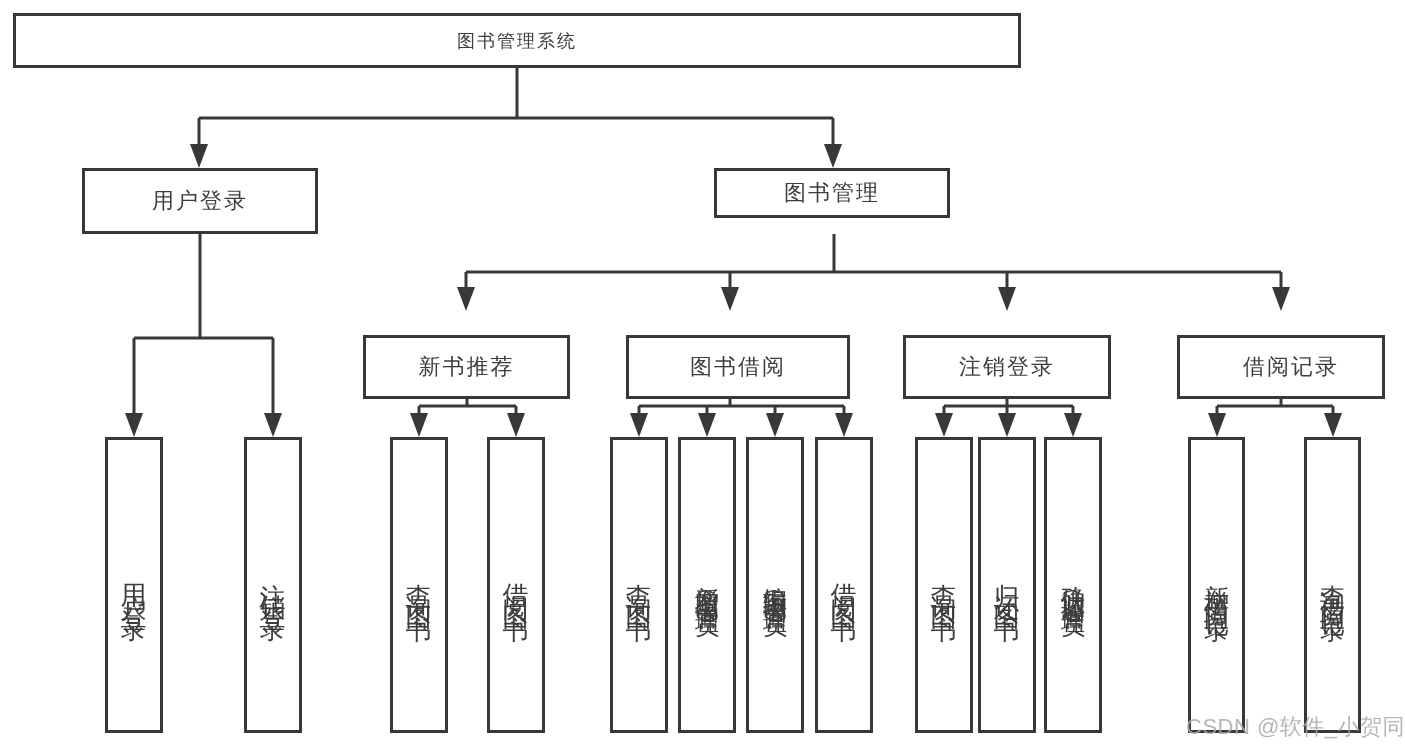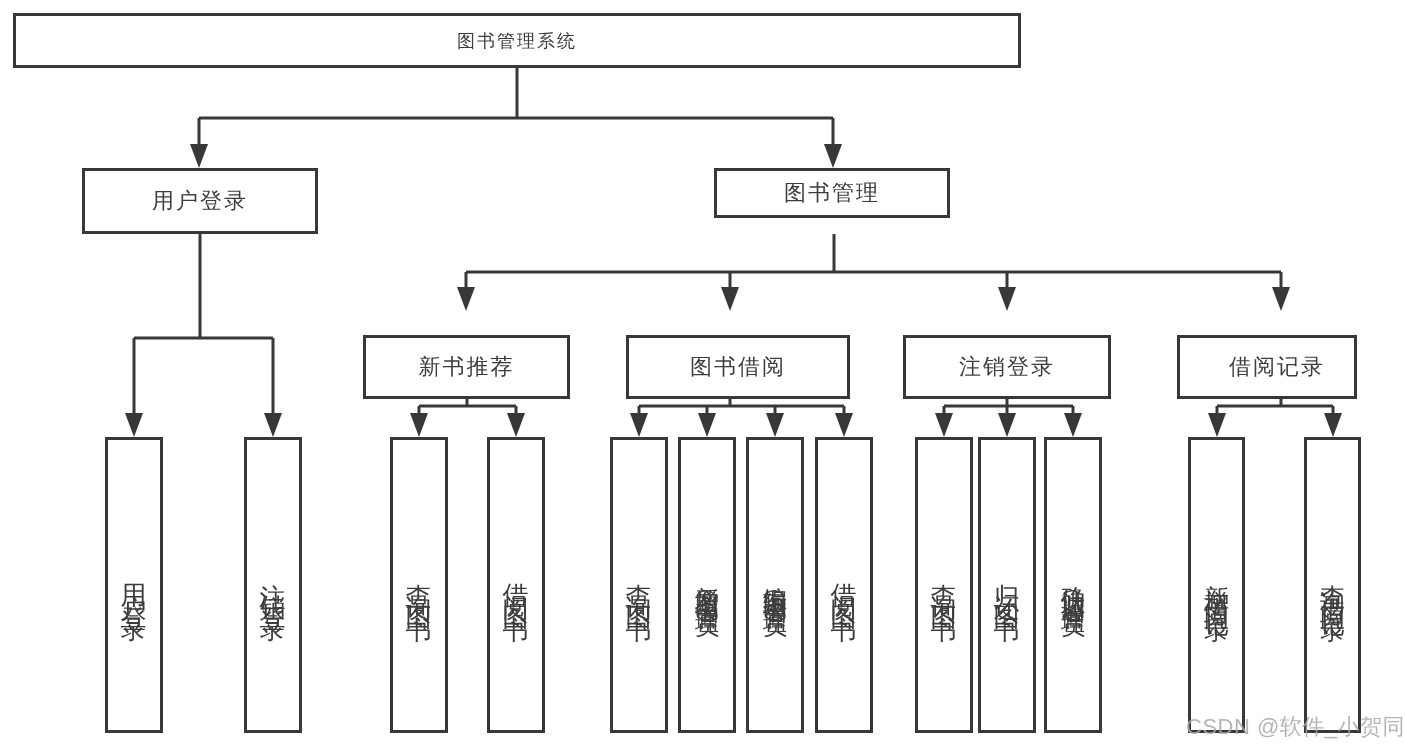--- a/index.html
+++ b/index.html
@@ -24,21 +24,21 @@
   }
   .hlabel{font-size:22px;letter-spacing:2px;color:var(--text,#3d3d3d);white-space:nowrap;}
   .root{left:13px;top:13px;width:1008px;height:55px;}
   .root .hlabel{font-size:18px;}
   .l2a{left:82px;top:168px;width:236px;height:66px;}
   .l2b{left:714px;top:168px;width:236px;height:50px;}
   .l3{top:311px;height:64px;margin-top:24px;}
   .l3a{left:363px;width:207px;}
   .l3b{left:626px;width:224px;}
   .l3c{left:903px;width:208px;}
-  .l3d{left:1177px;width:180px;padding-left:20px;}
+  .l3d{left:1177px;width:208px;padding-left:20px;}
   .leaf{top:437px;height:296px;}
   .leaf span{
     writing-mode:vertical-rl;text-orientation:mixed;
     color:var(--text,#3d3d3d);line-height:1;
   }
   .len4 span{font-size:26px;letter-spacing:11px;}
   .len6 span{font-size:25px;letter-spacing:7px;}
   .len9 span{font-size:24px;letter-spacing:4px;}
   .lf1{left:105px;width:58px;}
   .lf2{left:244px;width:58px;}

